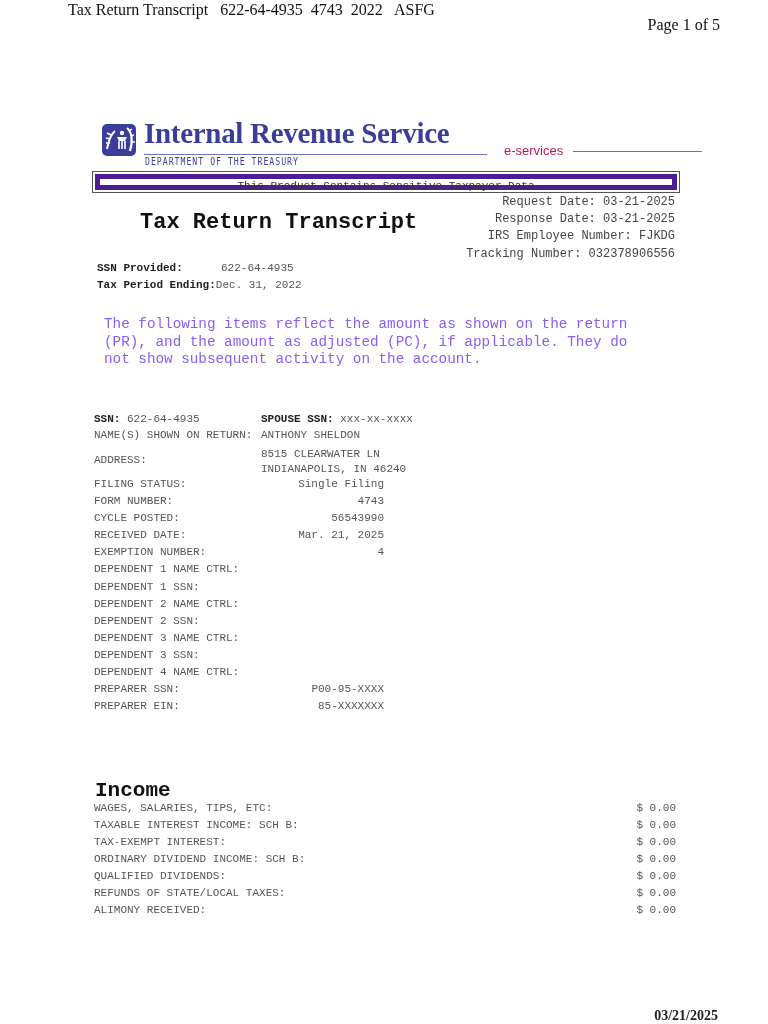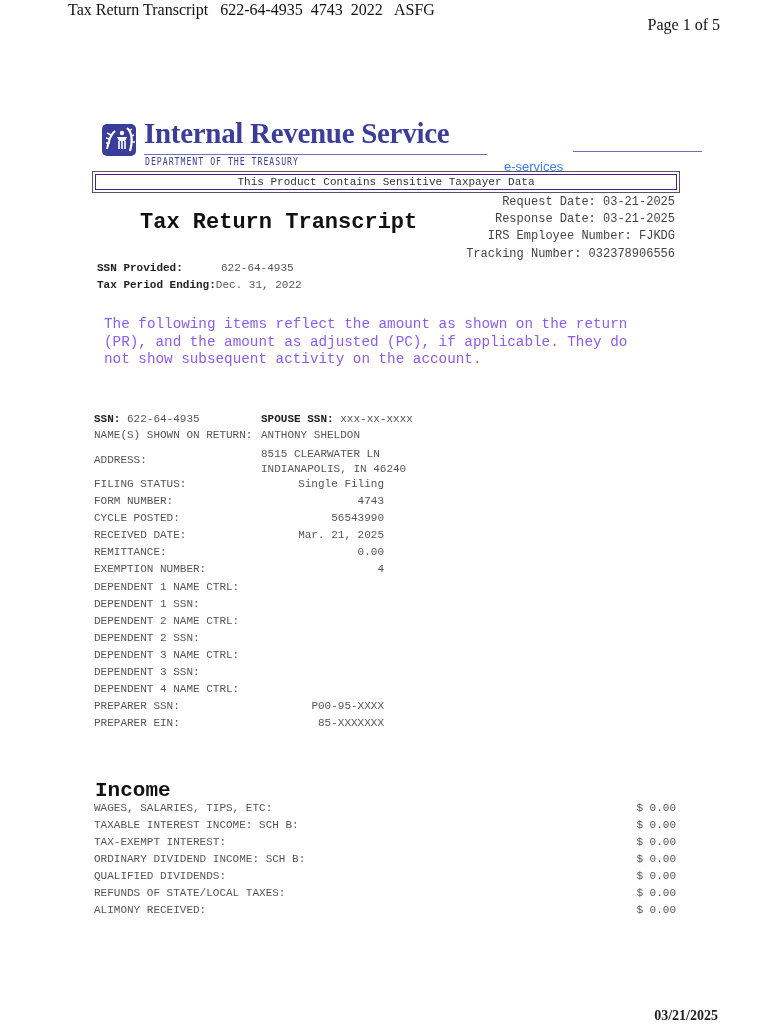--- a/index.html
+++ b/index.html
@@ -8,26 +8,26 @@
   .mono { font-family: "Liberation Mono", "DejaVu Sans Mono", monospace; }
   .abs { position: absolute; }
 
   .pagehdr-left { left: 68px; top: 1px; font-size: 16px; color: #111; }
   .pagehdr-right { right: 48px; top: 1px; font-size: 16px; color: #111; margin-top: 15px; }
 
   .logo-wrap { left: 98px; top: 103px; width: 604px; height: 52px; margin-top: 16px; }
   .eagle { position: absolute; left: 3px; top: 4px; width: 36px; height: 34px; }
   .irs-name { position: absolute; left: 46px; top: -2px; font-family: "Liberation Serif", "DejaVu Serif", serif; font-weight: bold; font-size: 29px; color: #3a3d9a; letter-spacing: -0.3px; white-space: nowrap; }
   .irs-line1 { position: absolute; left: 46px; top: 35px; width: 343px; height: 1px; background: #6b6fbd; }
-  .eserv { position: absolute; left: 406px; top: 40px; font-family: "Liberation Sans", "DejaVu Sans", sans-serif; font-size: 13px; color: #3b82f6; }
+  .eserv { position: absolute; left: 406px; top: 24px; font-family: "Liberation Sans", "DejaVu Sans", sans-serif; font-size: 13px; color: #be185d; }
   .irs-line2 { position: absolute; left: 475px; top: 32px; width: 129px; height: 1px; background: #6b6fbd; }
   .dept { position: absolute; left: 47px; top: 37px; font-family: "DejaVu Sans Mono", "Liberation Mono", monospace; font-size: 10px; letter-spacing: 1.2px; color: #3a3d9a; transform: scaleX(0.82); transform-origin: left; white-space: nowrap; }
 
   .sensitive-box { left: 92px; top: 171px; width: 582px; height: 16px; border: 1px solid #555; padding: 2px; }
-  .sensitive-inner { width: 100%; height: 100%; border: 1px solid #4c1d95; box-sizing: border-box; text-align: center; font-size: 11px; line-height: 14px; color: #333; }
+  .sensitive-inner { width: 100%; height: 100%; border: 5px solid #4c1d95; box-sizing: border-box; text-align: center; font-size: 11px; line-height: 14px; color: #333; }
 
   .meta { right: 93px; top: 194px; text-align: right; font-size: 12px; line-height: 17.2px; color: #444; }
 
   .title { left: 140px; top: 210px; font-size: 22px; font-weight: bold; color: #111; }
 
   .ssn-block { left: 97px; top: 260px; font-size: 11px; line-height: 16.5px; color: #555; }
   .ssn-block .lbl { font-weight: bold; color: #222; display: inline-block; }
 
   .intro { left: 92px; top: 316px; font-size: 14.3px; line-height: 17.6px; color: #8b5cf6; white-space: pre; margin-left: 12px; }
 
@@ -115,21 +115,20 @@
       <div>INDIANAPOLIS, IN 46240</div>
     </div>
   </div>
 </div>
 
 <div class="abs mono fields">
   <div class="frow"><span>FILING STATUS:</span><span class="v">Single Filing</span></div>
   <div class="frow"><span>FORM NUMBER:</span><span class="v">4743</span></div>
   <div class="frow"><span>CYCLE POSTED:</span><span class="v">56543990</span></div>
   <div class="frow"><span>RECEIVED DATE:</span><span class="v">Mar. 21, 2025</span></div>
-  <div class="frow"><span>REMITTANCE:</span><span class="v">0.00</span></div>
   <div class="frow"><span>EXEMPTION NUMBER:</span><span class="v">4</span></div>
   <div class="frow"><span>DEPENDENT 1 NAME CTRL:</span><span class="v"></span></div>
   <div class="frow"><span>DEPENDENT 1 SSN:</span><span class="v"></span></div>
   <div class="frow"><span>DEPENDENT 2 NAME CTRL:</span><span class="v"></span></div>
   <div class="frow"><span>DEPENDENT 2 SSN:</span><span class="v"></span></div>
   <div class="frow"><span>DEPENDENT 3 NAME CTRL:</span><span class="v"></span></div>
   <div class="frow"><span>DEPENDENT 3 SSN:</span><span class="v"></span></div>
   <div class="frow"><span>DEPENDENT 4 NAME CTRL:</span><span class="v"></span></div>
   <div class="frow"><span>PREPARER SSN:</span><span class="v">P00-95-XXXX</span></div>
   <div class="frow"><span>PREPARER EIN:</span><span class="v">85-XXXXXXX</span></div>

